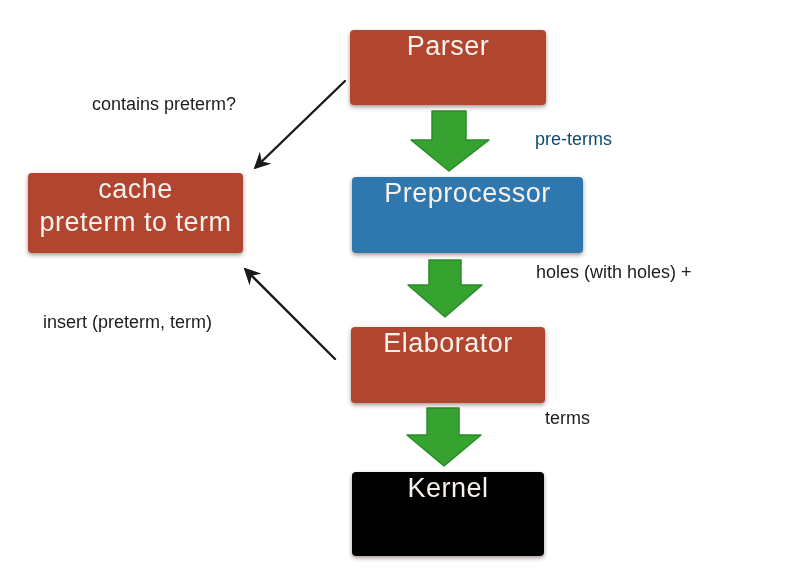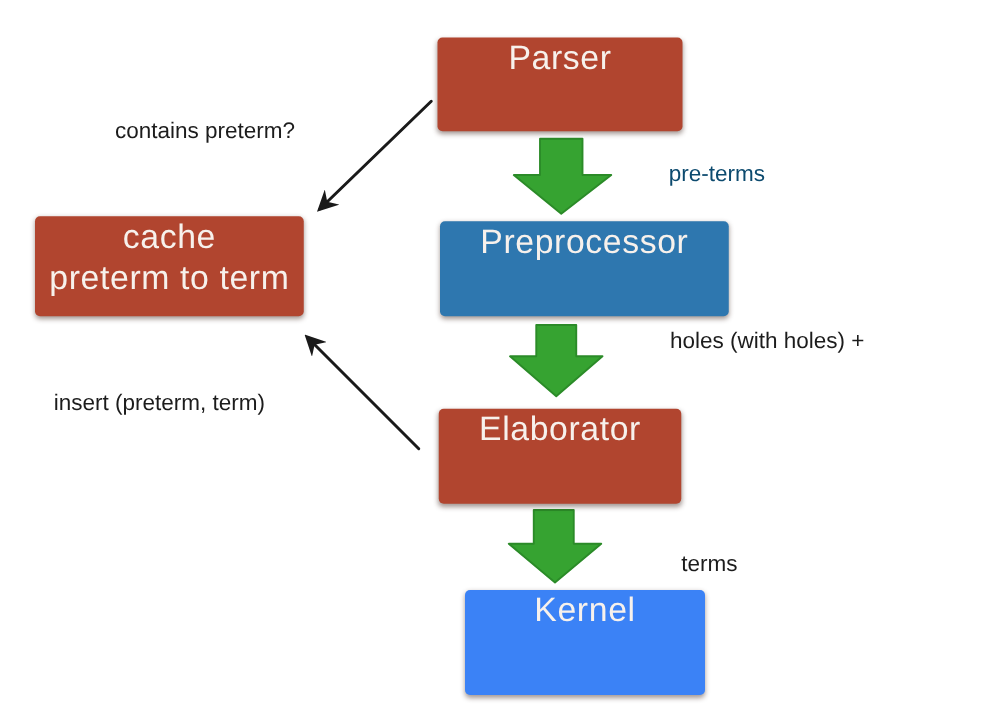--- a/index.html
+++ b/index.html
@@ -20,21 +20,21 @@
   .elaborator   { left:351px; top:327px; width:194px; height:76px; }
   .kernel       { left:352px; top:472px; width:192px; height:84px; }
   .cache        { left:28px;  top:173px; width:215px; height:80px; }
   .annot {
     position:absolute; font-size:18px; line-height:30px; white-space:nowrap;
   }
   .lab-contains   { left:92px;  top:89px;  }
   .lab-insert     { left:12px;  top:307px;margin-left:31px; }
   .lab-preterms   { left:535px; top:124px; }
   .lab-termsholes { left:536px; top:256px; line-height:33px; }
-  .lab-terms      { left:545px; top:436px; }
+  .lab-terms      { left:545px; top:403px; }
   .block-arrow { stroke:#2b8b28; stroke-width:1.5; stroke-linejoin:round; }
   .flow-line   { fill:none; stroke-width:2.4; stroke-linecap:round; }
 </style>
 </head>
 <body>
 
 <div class="stage" style="background-color: rgb(255, 255, 255);">
 
   <svg class="overlay" viewBox="0 0 800 581" xmlns="http://www.w3.org/2000/svg">
     <defs>
@@ -56,21 +56,21 @@
   </div>
 
   <div class="node preprocessor" style="background-color: rgb(46, 119, 175); color: rgb(247, 241, 236);">
     <span class="lbl">Preprocessor</span>
   </div>
 
   <div class="node elaborator" style="background-color: rgb(177, 69, 47); color: rgb(247, 241, 236);">
     <span class="lbl">Elaborator</span>
   </div>
 
-  <div class="node kernel" style="background-color: #3b82f6; color: rgb(247, 241, 236); margin-left: 20px;">
+  <div class="node kernel" style="background-color: #000000; color: rgb(247, 241, 236);">
     <span class="lbl">Kernel</span>
   </div>
 
   <div class="node cache" style="background-color: rgb(177, 69, 47); color: rgb(247, 241, 236);">
     <span class="lbl">
       <span>cache</span><br>
       <span>preterm to term</span>
     </span>
   </div>
 

